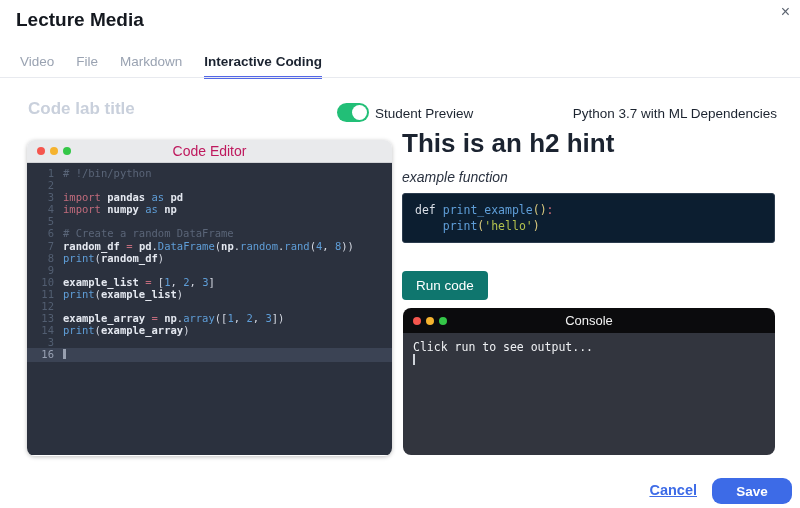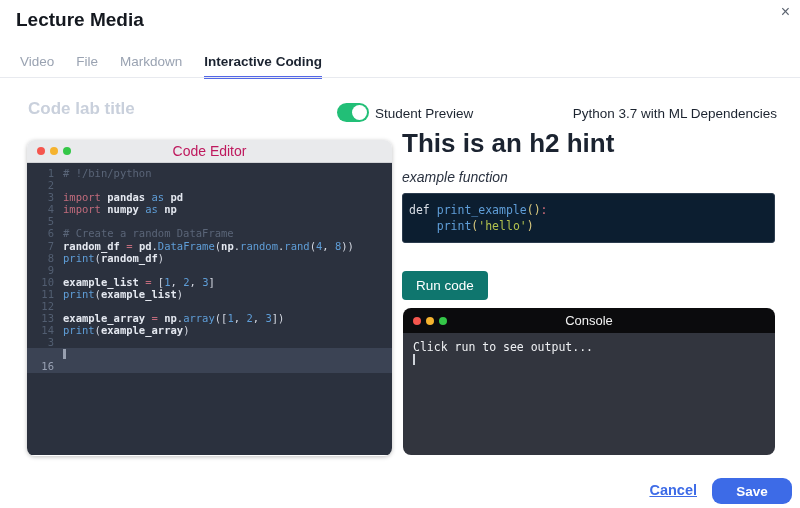--- a/index.html
+++ b/index.html
@@ -28,32 +28,32 @@
   .editor-window { position:absolute; left:27px; top:140px; width:365px; height:316px; border-radius:8px; overflow:hidden; box-shadow:0 1px 4px rgba(0,0,0,.25); }
   .editor-titlebar { position:relative; height:23px; background:#e9eaec; border-bottom:1px solid #d2d3d6; display:flex; align-items:center; }
   .dots { display:flex; gap:5px; margin-left:10px; position:relative; z-index:1; }
   .dot { width:8px; height:8px; border-radius:50%; }
   .dot.red{background:#f5564e;} .dot.yellow{background:#f5b32f;} .dot.green{background:#34c748;}
   .win-title { position:absolute; left:0; right:0; text-align:center; font-size:14px; color:#be185d; }
   .editor-body { height:292px; background:#2b313e; padding-top:4px; font-family:"DejaVu Sans Mono",monospace; font-size:10.5px; line-height:12.1px; cursor:text; }
   .code-line { display:flex; white-space:pre; }
   .code-line.active { background:#3b4354; }
   .ln { width:36px; text-align:right; padding-right:9px; color:#525e71; flex:none; }
-  .code-line.active .ln { color:#98a1b3;margin-top:12px; }
+  .code-line.active .ln { color:#98a1b3; }
   .caret { display:inline-block; width:3px; height:10px; margin-top:1px; background:#98a0b0; }
 
   .tk-com{color:#5a6578;} .tk-kw{color:#c16b7c;} .tk-as{color:#5f9ed8;}
   .tk-id{color:#e4e8f0; font-weight:bold;} .tk-fn{color:#5f9ed8;}
   .tk-num{color:#5f9ed8;} .tk-pu{color:#d7dbe4;}
   .tk-def{color:#d9dee6;} .tk-par{color:#d8c87e;} .tk-col{color:#d9707c;} .tk-str{color:#b2c24e;}
 
   
   .preview-heading { position:absolute; left:402px; top:128px; font-size:26px; font-weight:bold; color:#1b2330; }
   .preview-sub { position:absolute; left:402px; top:169px; font-size:14px; font-style:italic; color:#2a3240; }
-  .snippet { position:absolute; left:402px; top:193px; width:373px; height:50px; background:#0c1e30; border:1px solid #2c3c4e; border-radius:3px; padding:8px 6px; font-family:"DejaVu Sans Mono",monospace; font-size:11.5px; line-height:16px; white-space:pre; }
+  .snippet { position:absolute; left:402px; top:193px; width:373px; height:50px; background:#0c1e30; border:1px solid #2c3c4e; border-radius:3px; padding:8px 12px; font-family:"DejaVu Sans Mono",monospace; font-size:11.5px; line-height:16px; white-space:pre; }
   .run-btn { position:absolute; left:402px; top:271px; background:#28a745; color:#fff; border:none; border-radius:4px; padding:7px 14px; font-family:inherit; font-size:13.5px; cursor:pointer; }
 
   
   .console-window { position:absolute; left:403px; top:308px; width:372px; height:147px; border-radius:8px; overflow:hidden; }
   .console-titlebar { position:relative; height:25px; background:#0b0b0d; display:flex; align-items:center; }
   .console-titlebar .win-title { color:#f2f2f2; font-size:13px; }
   .console-body { height:122px; background:#32353e; padding:7px 10px; font-family:"DejaVu Sans Mono",monospace; font-size:11.5px; line-height:14px; color:#eef0f3; }
   .console-caret { display:inline-block; width:2px; height:11px; background:#cfd3da; }
 
   

